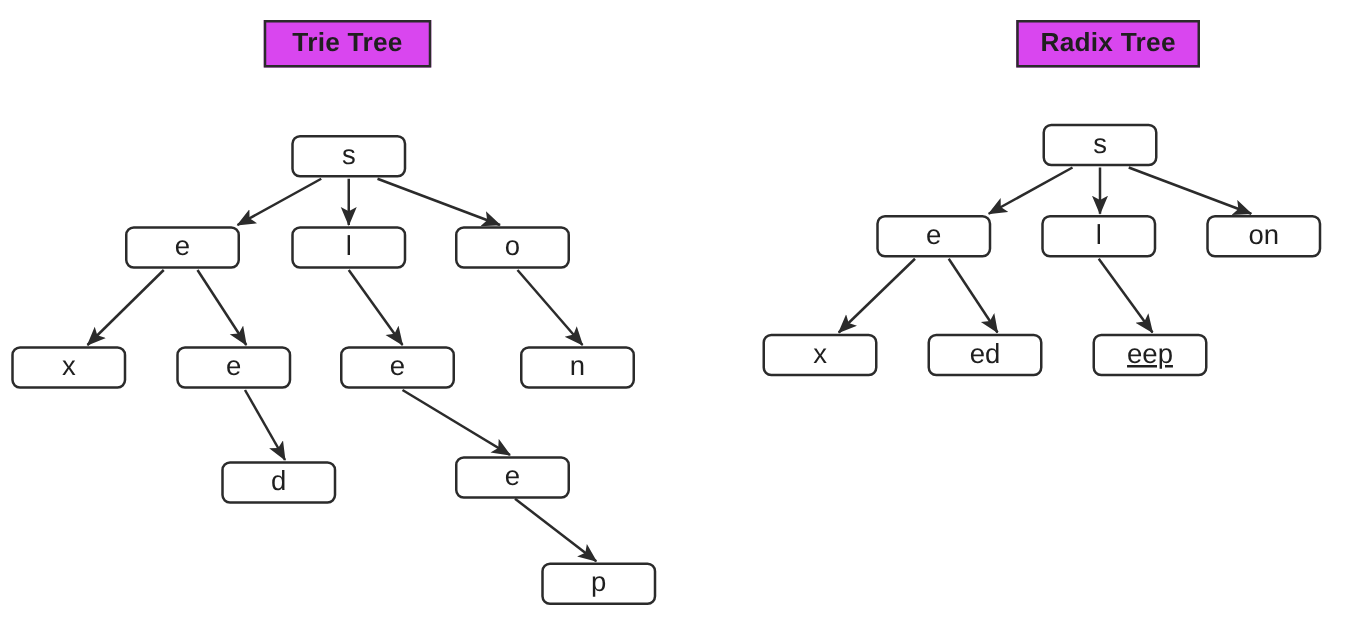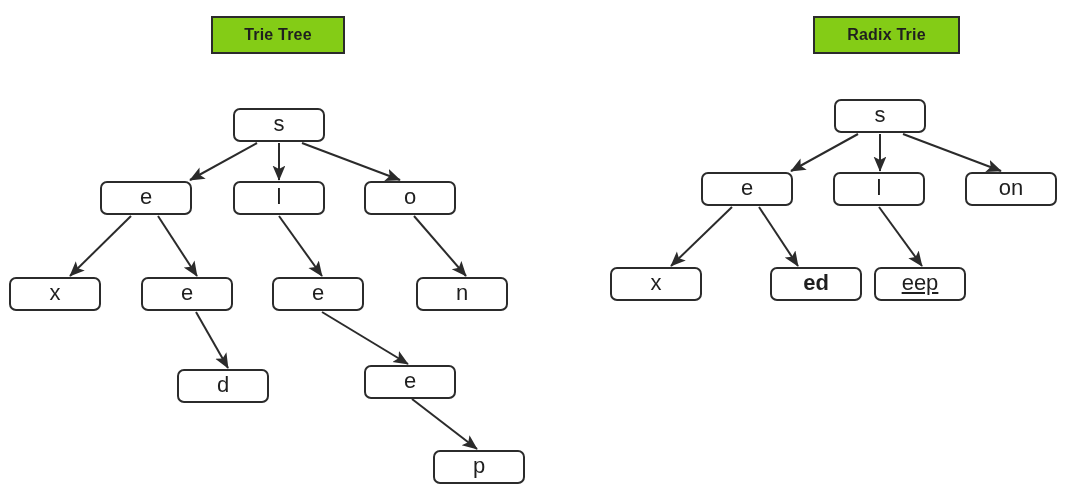--- a/index.html
+++ b/index.html
@@ -26,26 +26,26 @@
     left: 0;
     top: 0;
     width: 1080px;
     height: 496px;
     pointer-events: none;
   }
   .title-box {
     position: absolute;
     box-sizing: border-box;
     border: 2px solid #2b2b2b;
-    background: #84cc16;
+    background: #d946ef;
     display: flex;
     align-items: center;
     justify-content: center;
     font-weight: bold;
-    font-size: 16px;
+    font-size: 21px;
     color: #1f1f1f;
     letter-spacing: 0.2px;
   }
   .node-box {
     position: absolute;
     box-sizing: border-box;
     width: 92px;
     height: 34px;
     border: 2px solid #2b2b2b;
     border-radius: 7px;
@@ -119,36 +119,36 @@
       </div>
       <div class="node-box" style="left: 177px; top: 369px;">
         <span class="node-label">d</span>
       </div>
       <div class="node-box" style="left: 364px; top: 365px;">
         <span class="node-label">e</span>
       </div>
       <div class="node-box" style="left: 433px; top: 450px;">
         <span class="node-label">p</span>
       </div>
-      <div class="title-box" style="left: 813px; top: 16px; width: 147px; height: 38px;">Radix Trie</div>
+      <div class="title-box" style="left: 813px; top: 16px; width: 147px; height: 38px;">Radix Tree</div>
       <div class="node-box" style="left: 834px; top: 99px;">
         <span class="node-label">s</span>
       </div>
       <div class="node-box" style="left: 701px; top: 172px;">
         <span class="node-label">e</span>
       </div>
       <div class="node-box" style="left: 833px; top: 172px;">
         <span class="node-label">l</span>
       </div>
       <div class="node-box" style="left: 965px; top: 172px;">
         <span class="node-label">on</span>
       </div>
       <div class="node-box" style="left: 610px; top: 267px;">
         <span class="node-label">x</span>
       </div>
-      <div class="node-box" style="left: 770px; top: 267px; font-weight: bold;">
+      <div class="node-box" style="left: 742px; top: 267px;">
         <span class="node-label">ed</span>
       </div>
       <div class="node-box" style="left: 874px; top: 267px; text-decoration: underline;">
         <span class="node-label">eep</span>
       </div>
     </div>
 </div>
 
 </body></html>

